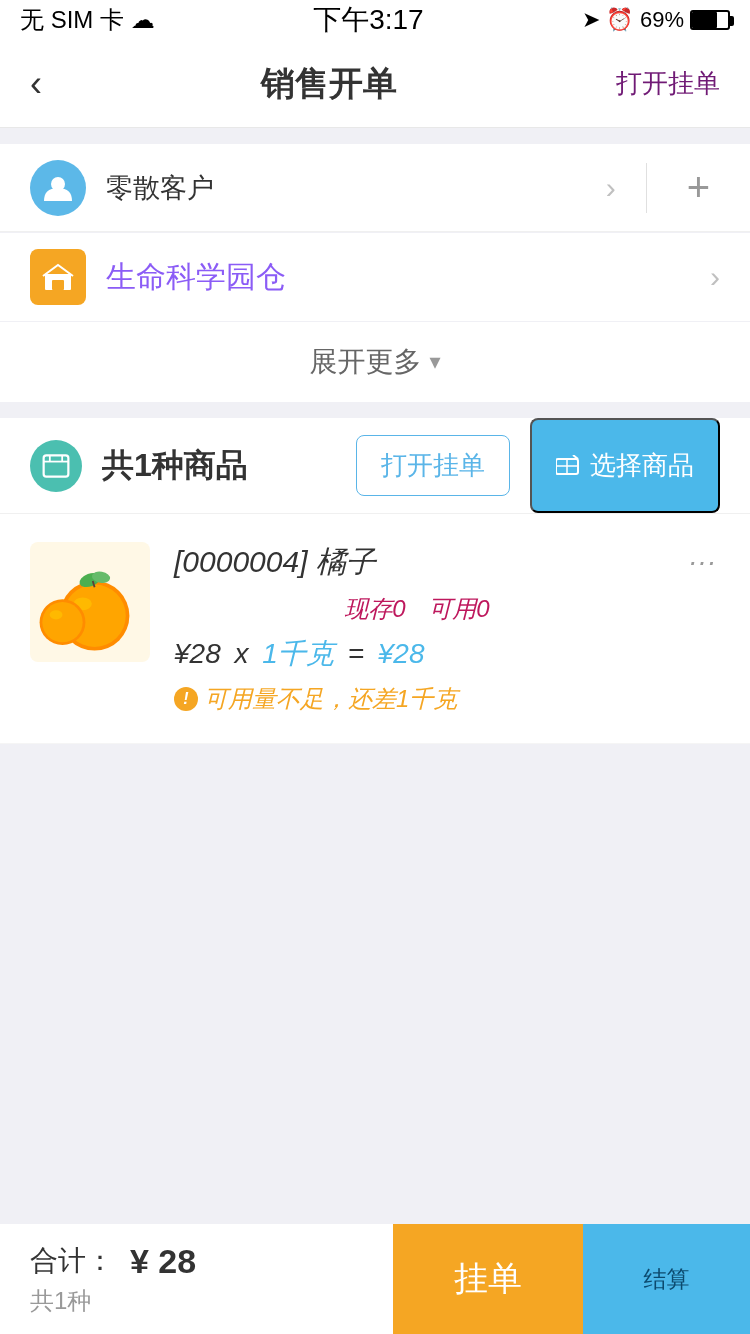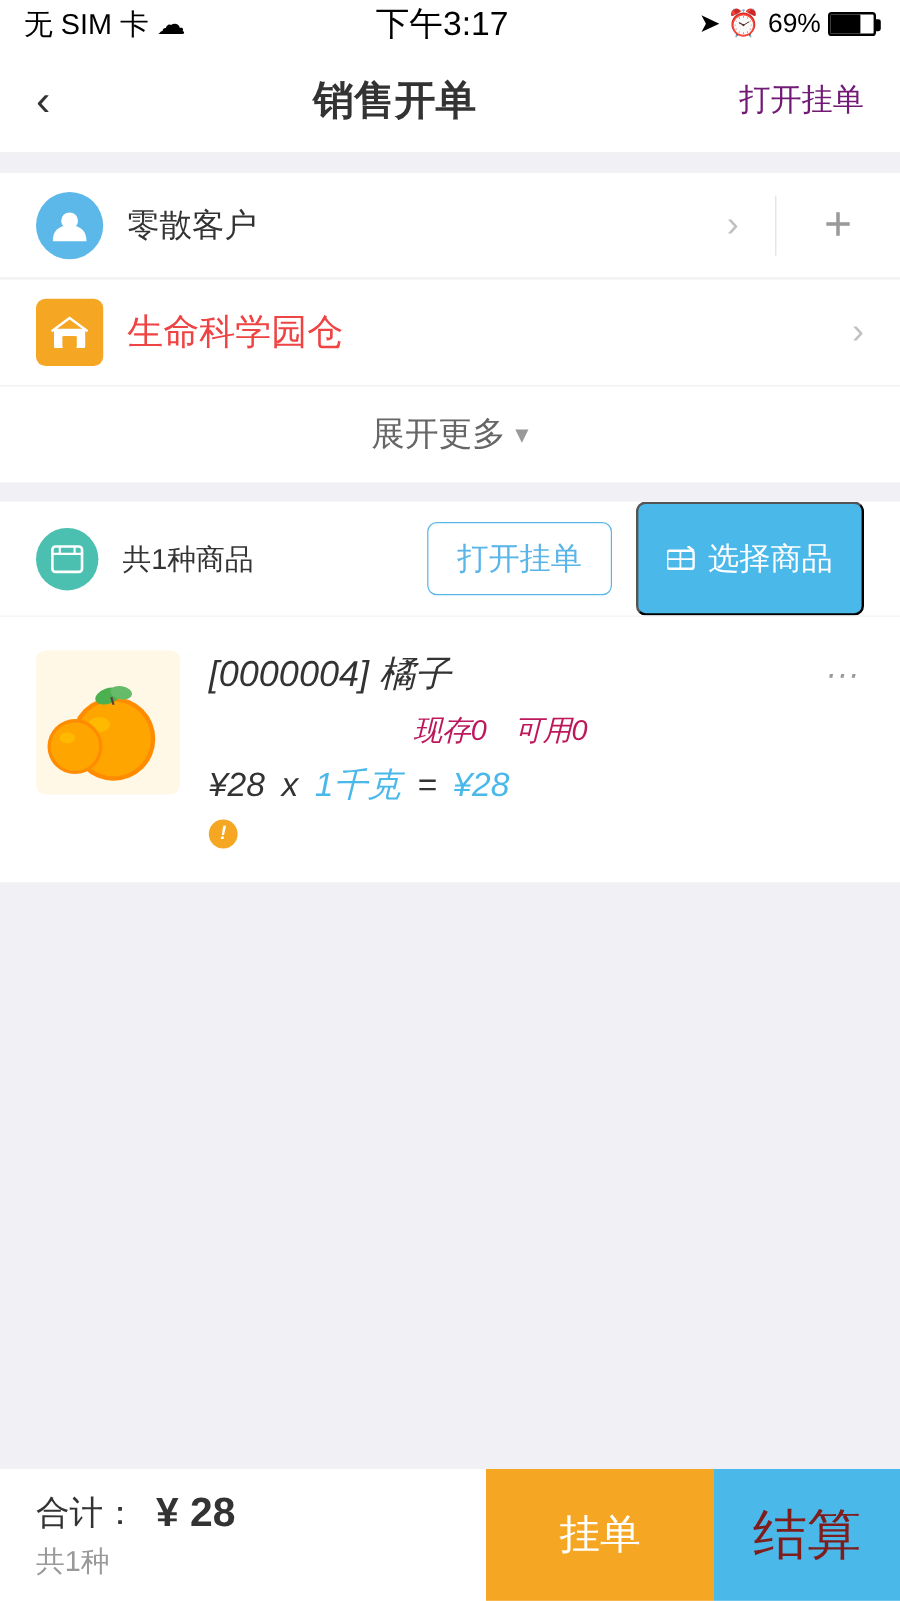--- a/index.html
+++ b/index.html
@@ -125,21 +125,21 @@
       display: flex;
       align-items: center;
       justify-content: center;
       margin-right: 20px;
       flex-shrink: 0;
     }
     .warehouse-icon svg { width: 34px; height: 34px; }
     .warehouse-name {
       flex: 1;
       font-size: 30px;
-      color: #ef4444;
+      color: #8b5cf6;
     }
 
     
     .expand-row {
       background: #fff;
       height: 80px;
       display: flex;
       align-items: center;
       justify-content: center;
       margin-top: 1px;
@@ -173,22 +173,23 @@
       height: 52px;
       border-radius: 50%;
       background: #4bbfb0;
       display: flex;
       align-items: center;
       justify-content: center;
       flex-shrink: 0;
     }
     .product-count-text {
       flex: 1;
-      font-size: 24px;
-      color: #333;
+      font-size: 32px;
+      color: #333;
+      font-weight: bold;
     }
     .modify-btn {
       border: 1.5px solid #5ab5e8;
       border-radius: 8px;
       padding: 12px 24px;
       font-size: 26px;
       color: #5ab5e8;
       background: #fff;
       cursor: pointer;
     }
@@ -322,26 +323,26 @@
       display: flex;
       align-items: center;
       justify-content: center;
       font-size: 34px;
       color: #fff;
       cursor: pointer;
     }
     .footer-checkout-btn {
       background: #4bb8ea;
       height: 110px;
-      width: 155px;
-      display: flex;
-      align-items: center;
-      justify-content: center;
-      font-size: 45px;
-      color: #7f1d1d;
+      width: 167px;
+      display: flex;
+      align-items: center;
+      justify-content: center;
+      font-size: 23px;
+      color: #0c4a6e;
       cursor: pointer;
     }
 
     
     .orange-svg {
       width: 110px;
       height: 110px;
     }
   </style>
 </head>
@@ -458,20 +459,21 @@
     </div>
     <div class="product-price-row">
       <span>¥28</span>
       <span style="margin: 0 6px;">x</span>
       <span class="price-multiplier">1千克</span>
       <span style="margin: 0 6px;">=</span>
       <span class="price-highlight">¥28</span>
     </div>
     <div class="product-warning">
       <span class="warning-icon">!</span>
+      <span>可用量不足，还差1千克</span>
     </div>
   </div>
   <span class="product-more">···</span>
 </div>
 
 <div class="bottom-spacer"></div>
 
 <div class="footer">
   <div class="footer-total">
     <div class="footer-total-row">

